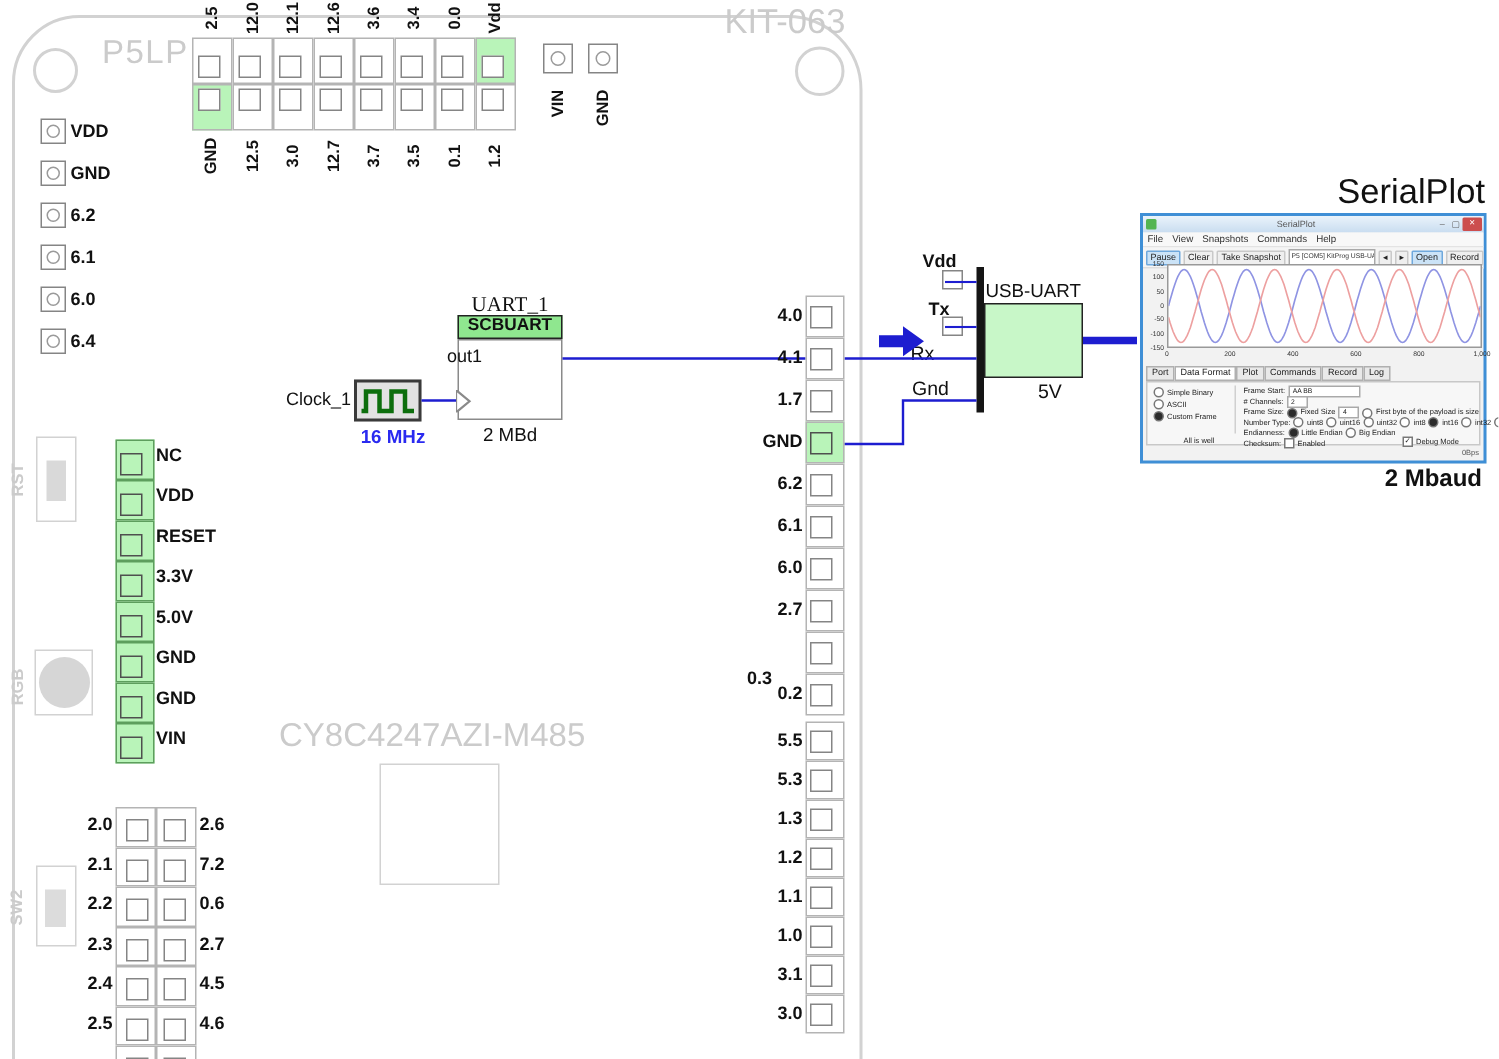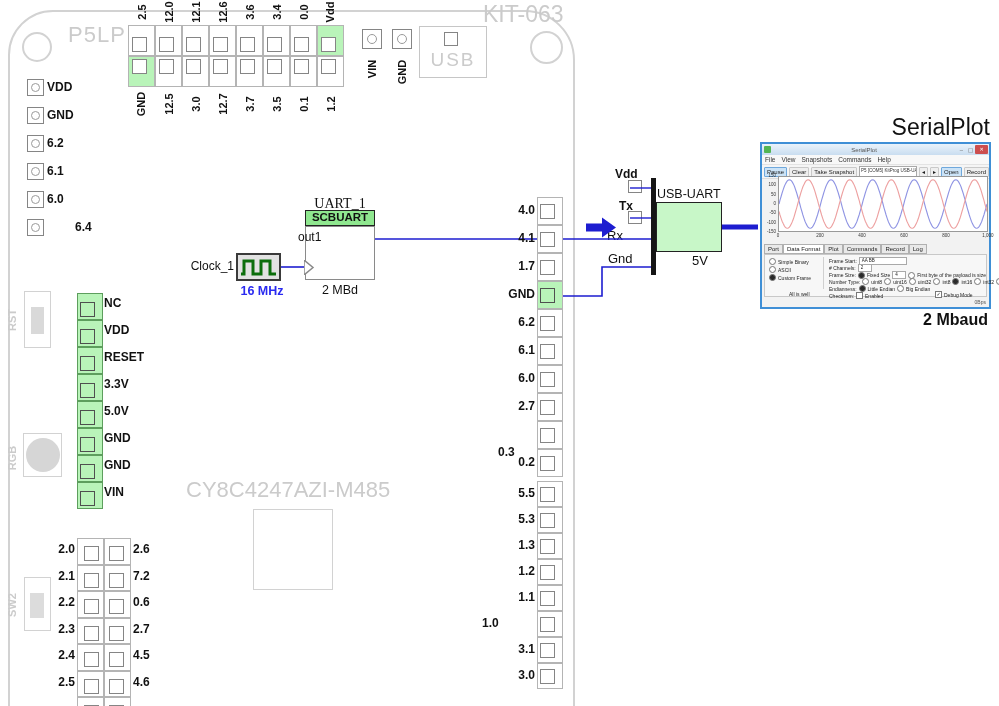--- a/index.html
+++ b/index.html
@@ -46,24 +46,20 @@
 
   <div class="abs" style="left:8px;top:10px;width:567px;height:720px;border:2px solid #d2d2d2;border-radius:45px 50px 0 0;"></div>
   <div class="abs" style="left:22px;top:32px;width:30px;height:30px;border:2px solid #d2d2d2;border-radius:50%;"></div>
   <div class="abs" style="left:530px;top:31px;width:33px;height:33px;border:2px solid #d2d2d2;border-radius:50%;"></div>
 
   <div class="abs gray" style="left:68px;top:22px;width:62px;height:26px;font-size:22px;letter-spacing:1px;">P5LP</div>
   <div class="abs gray" style="left:483px;top:1px;width:92px;height:24px;font-size:23px;">KIT-063</div>
   <div class="abs gray" style="left:186px;top:477px;width:240px;height:24px;font-size:22px;">CY8C4247AZI-M485</div>
   <div class="abs" style="left:253px;top:509px;width:80px;height:81px;border:1.5px solid #d2d2d2;"></div>
 
-  <div class="abs" style="left:419px;top:26px;width:68px;height:52px;border:1.5px solid #c6c6c6;">
-    <div class="abs sq" style="left:24px;top:5px;width:14px;height:14px;"></div>
-    <div class="abs gray" style="left:2px;top:22px;width:62px;height:24px;font-size:19px;letter-spacing:2px;text-align:center;">USB</div>
-  </div>
 
   <div class="abs outline" style="left:24px;top:291px;width:27px;height:57px;">
     <div class="abs" style="left:6px;top:15px;width:13px;height:27px;background:#d9d9d9;"></div>
   </div>
   <div class="abs rotlbl gray" style="left:4px;top:296px;width:16px;height:48px;">
     <span>RST</span>
   </div>
 
   <div class="abs outline" style="left:23px;top:433px;width:39px;height:44px;">
     <div class="abs" style="left:2px;top:4px;width:34px;height:34px;background:#d6d6d6;border-radius:50%;"></div>
@@ -352,21 +348,21 @@
     <div class="abs padcircle" style="left: 31px; top: 139px; width: 9px; height: 9px;"></div>
     <div class="abs pinlbl" style="left: 47px; top: 137px; width: 42px; height: 14px;">6.2</div>
     <div class="abs sq" style="left: 27px; top: 163px; width: 17px; height: 17px;"></div>
     <div class="abs padcircle" style="left: 31px; top: 167px; width: 9px; height: 9px;"></div>
     <div class="abs pinlbl" style="left: 47px; top: 165px; width: 42px; height: 14px;">6.1</div>
     <div class="abs sq" style="left: 27px; top: 191px; width: 17px; height: 17px;"></div>
     <div class="abs padcircle" style="left: 31px; top: 195px; width: 9px; height: 9px;"></div>
     <div class="abs pinlbl" style="left: 47px; top: 193px; width: 42px; height: 14px;">6.0</div>
     <div class="abs sq" style="left: 27px; top: 219px; width: 17px; height: 17px;"></div>
     <div class="abs padcircle" style="left: 31px; top: 223px; width: 9px; height: 9px;"></div>
-    <div class="abs pinlbl" style="left: 47px; top: 221px; width: 42px; height: 14px; margin-left: 28px;">6.4</div>
+    <div class="abs pinlbl" style="left: 47px; top: 221px; width: 42px; height: 14px;">6.4</div>
     <div class="abs gcell" style="left: 77px; top: 293px; width: 26px; height: 27px;"></div>
     <div class="abs sqg" style="left: 80px; top: 302px; width: 15px; height: 15px;"></div>
     <div class="abs pinlbl" style="left: 104px; top: 297px; width: 52px; height: 14px;">NC</div>
     <div class="abs gcell" style="left: 77px; top: 320px; width: 26px; height: 27px;"></div>
     <div class="abs sqg" style="left: 80px; top: 329px; width: 15px; height: 15px;"></div>
     <div class="abs pinlbl" style="left: 104px; top: 324px; width: 52px; height: 14px;">VDD</div>
     <div class="abs gcell" style="left: 77px; top: 347px; width: 26px; height: 27px;"></div>
     <div class="abs sqg" style="left: 80px; top: 356px; width: 15px; height: 15px;"></div>
     <div class="abs pinlbl" style="left: 104px; top: 351px; width: 52px; height: 14px;">RESET</div>
     <div class="abs gcell" style="left: 77px; top: 374px; width: 26px; height: 27px;"></div>
@@ -464,20 +460,20 @@
     <div class="abs sq" style="left: 540px; top: 539px; width: 15px; height: 15px;"></div>
     <div class="abs pinlbl" style="left: 498px; top: 539px; width: 37px; height: 13px; text-align: right;">1.3</div>
     <div class="abs cell" style="left: 537px; top: 559px; width: 26px; height: 26px;"></div>
     <div class="abs sq" style="left: 540px; top: 565px; width: 15px; height: 15px;"></div>
     <div class="abs pinlbl" style="left: 498px; top: 565px; width: 37px; height: 13px; text-align: right;">1.2</div>
     <div class="abs cell" style="left: 537px; top: 585px; width: 26px; height: 26px;"></div>
     <div class="abs sq" style="left: 540px; top: 591px; width: 15px; height: 15px;"></div>
     <div class="abs pinlbl" style="left: 498px; top: 591px; width: 37px; height: 13px; text-align: right;">1.1</div>
     <div class="abs cell" style="left: 537px; top: 611px; width: 26px; height: 26px;"></div>
     <div class="abs sq" style="left: 540px; top: 617px; width: 15px; height: 15px;"></div>
-    <div class="abs pinlbl" style="left: 482px; top: 617px; width: 37px; height: 13px; text-align: left;">1.0</div>
+    <div class="abs pinlbl" style="left: 498px; top: 617px; width: 37px; height: 13px; text-align: right;">1.0</div>
     <div class="abs cell" style="left: 537px; top: 637px; width: 26px; height: 26px;"></div>
     <div class="abs sq" style="left: 540px; top: 643px; width: 15px; height: 15px;"></div>
     <div class="abs pinlbl" style="left: 498px; top: 643px; width: 37px; height: 13px; text-align: right;">3.1</div>
     <div class="abs cell" style="left: 537px; top: 663px; width: 26px; height: 26px;"></div>
     <div class="abs sq" style="left: 540px; top: 669px; width: 15px; height: 15px;"></div>
     <div class="abs pinlbl" style="left: 498px; top: 669px; width: 37px; height: 13px; text-align: right;">3.0</div>
   </div>
 
 </body></html>

